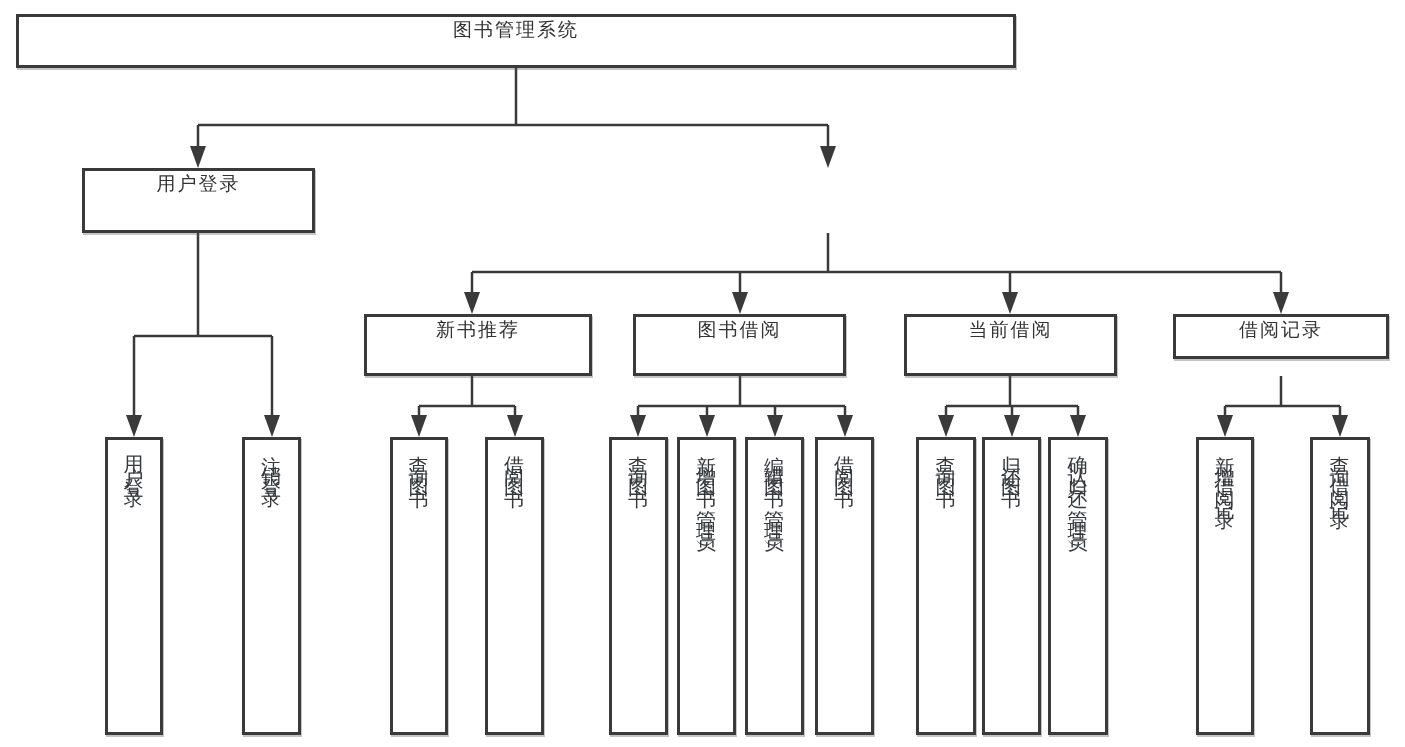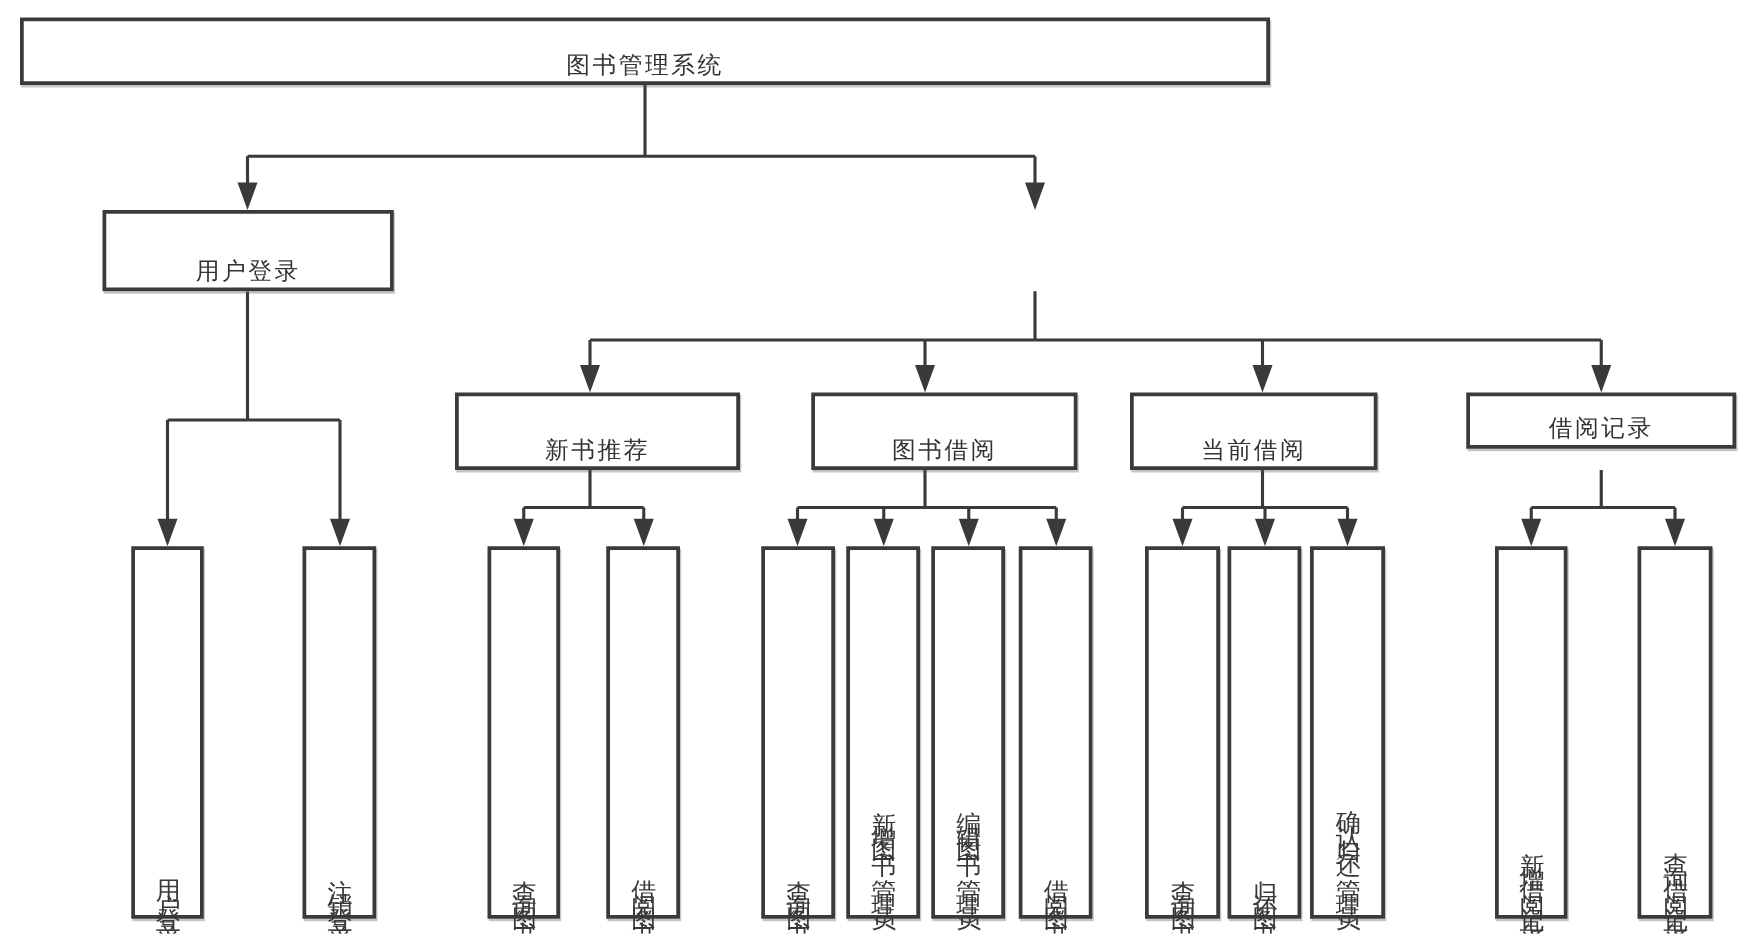--- a/index.html
+++ b/index.html
@@ -3,35 +3,35 @@
 <meta charset="utf-8">
 <style>
   html,body{margin:0;padding:0;background:#ffffff;}
   .stage{
     position:relative;width:1405px;height:747px;background:#ffffff;overflow:hidden;
     font-family:"Liberation Sans","DejaVu Sans",sans-serif;color:#333333;
   }
   svg.connectors{position:absolute;left:0;top:0;z-index:1;}
   .box{
     position:absolute;box-sizing:border-box;border:3px solid #3a3a3a;background:#ffffff;
-    display:flex;align-items:flex-end;justify-content:center;z-index:2;
+    display:flex;align-items:flex-start;justify-content:center;z-index:2;
     box-shadow:1px 2px 0 rgba(90,90,90,0.35);
   }
   .hlabel{font-size:19px;letter-spacing:2px;color:#333333;white-space:nowrap;}
   .leaf .vtext{
     writing-mode:vertical-rl;text-orientation:mixed;
     font-size:20px;letter-spacing:11px;color:#36383b;line-height:1;
   }
   
   #bx-root{left:16px;top:14px;width:1000px;height:54px;}
   #bx-user-login{left:82px;top:168px;width:233px;height:65px;}
   #bx-book-mgmt{left:711px;top:168px;width:234px;height:65px;}
   #bx-new-book-rec{left:364px;top:314px;width:228px;height:62px;}
-  #bx-book-borrow{left:633px;top:314px;width:213px;height:62px;margin-left:16px;}
-  #bx-current-borrow{left:904px;top:314px;width:198px;height:62px;}
+  #bx-book-borrow{left:633px;top:314px;width:213px;height:62px;}
+  #bx-current-borrow{left:904px;top:314px;width:213px;height:62px;}
   #bx-borrow-records{left:1173px;top:314px;width:216px;height:45px;}
   
   .leaf{top:437px;height:298px;}
   #lf-user-login{left:105px;width:58px;}
   #lf-logout{left:242px;width:59px;}
   #lf-query-a{left:390px;width:58px;}
   #lf-borrow-a{left:485px;width:59px;}
   #lf-query-b{left:609px;width:59px;}
   #lf-add-book{left:677px;width:59px;}
   #lf-edit-book{left:745px;width:59px;}

